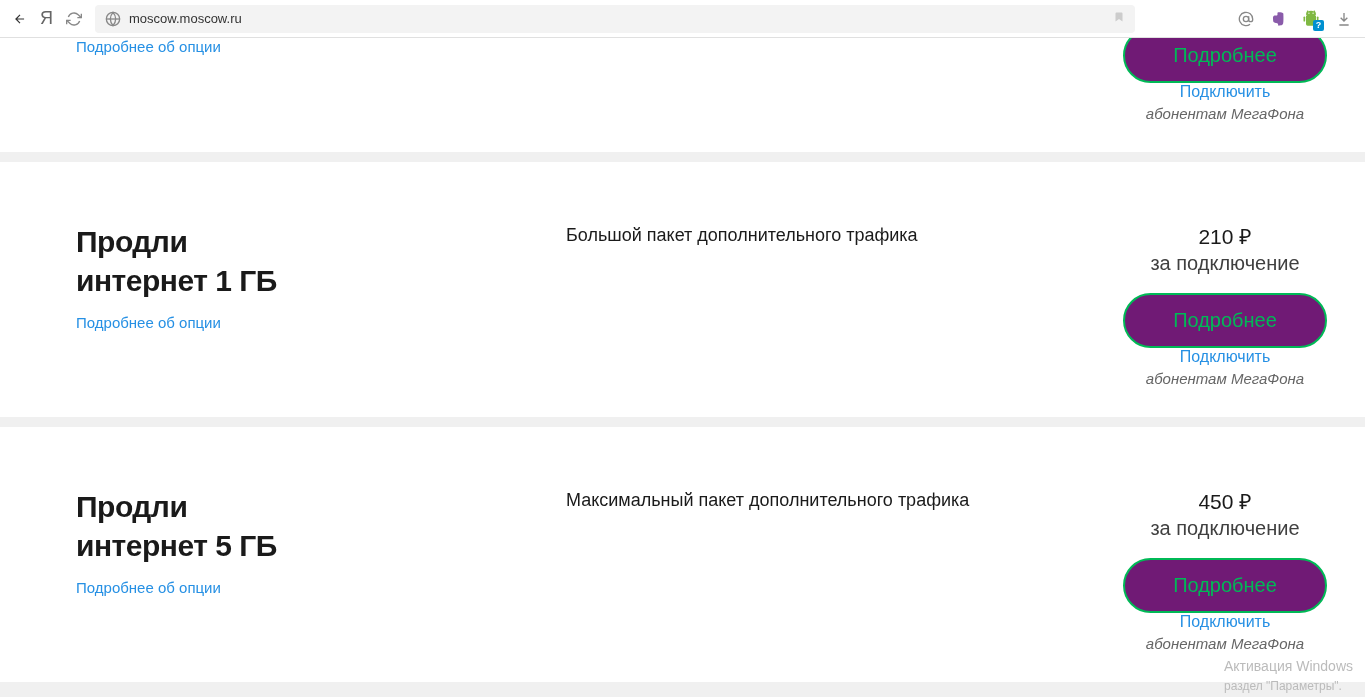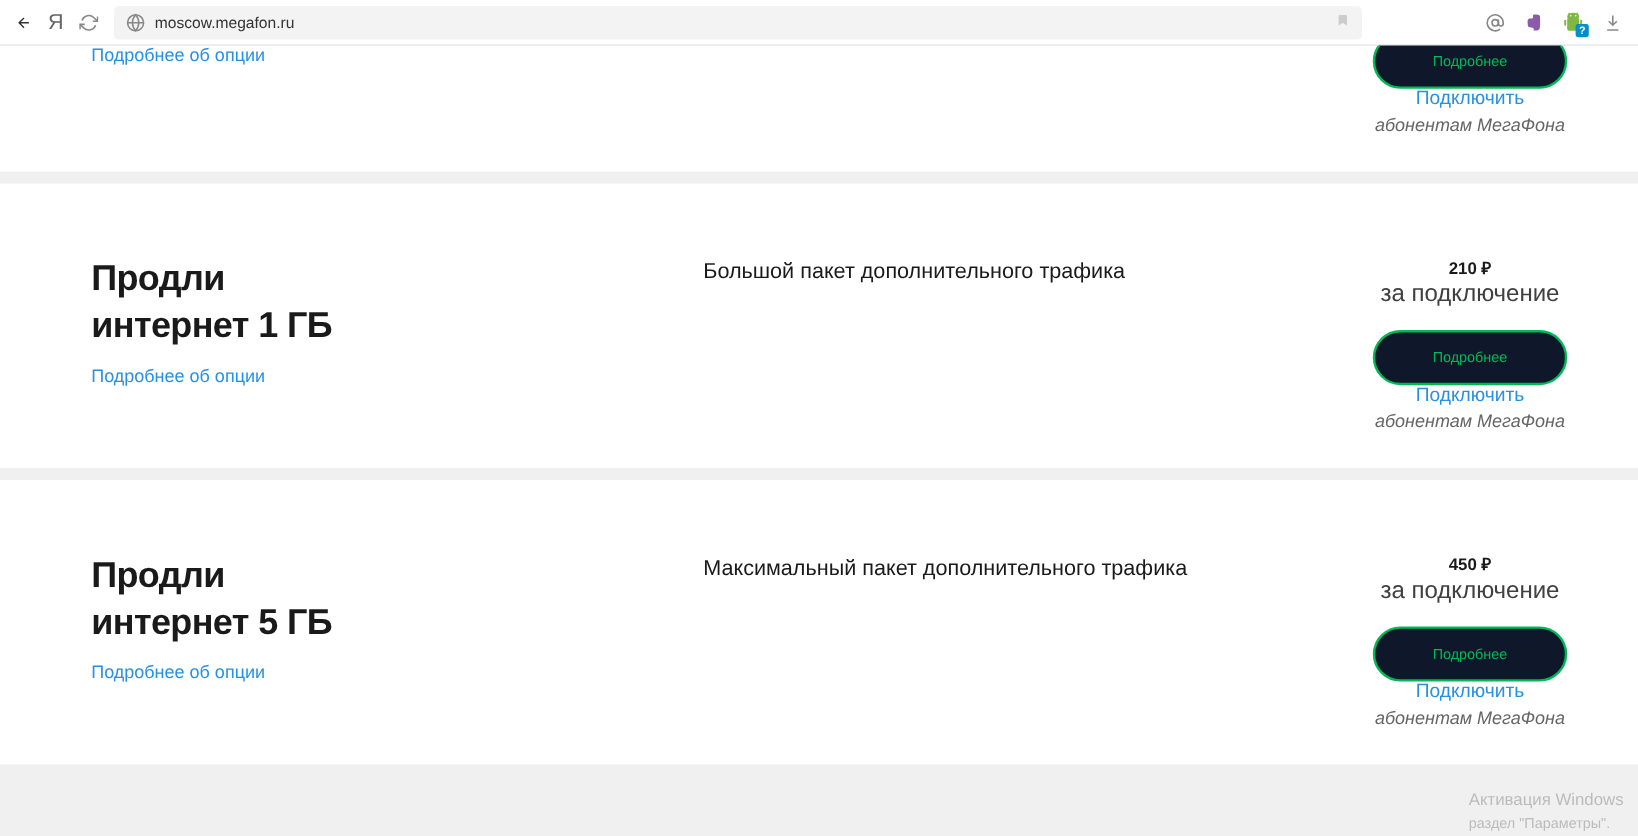--- a/index.html
+++ b/index.html
@@ -23,31 +23,31 @@
 .toolbar-icon.ev{color:#8a5baa;}
 .toolbar-icon.ev svg{fill:#8a5baa; stroke:none;}
 .android-icon{ position:relative; width:20px; height:20px;}
 .android-icon svg{width:20px; height:20px;}
 .badge{position:absolute; bottom:-2px; right:-3px; background:#0090d0; color:#fff; font-size:9px; width:11px; height:11px; border-radius:2px; display:flex; align-items:center; justify-content:center; font-weight:bold;}
 
 
 .content { padding: 0; background: #f0f0f0; height: calc(697px - 38px); overflow: hidden; }
 .card { background: #fff; margin: 0 0 10px 0; }
 .card-inner { display: flex; padding: 0 0 30px 76px; }
-.card.full .card-inner { padding-top: 60px; padding-bottom: 30px; gap: 20px; }
+.card.full .card-inner { padding-top: 60px; padding-bottom: 30px; }
 .col-left { width: 490px; flex-shrink: 0; }
 .col-mid { flex: 1; padding-right: 20px; }
 .col-right { width: 250px; text-align: center; padding-right: 30px; flex-shrink:0;}
 
 .tariff-title { font-size: 30px; font-weight: 700; color: #1a1a1a; line-height: 1.3; letter-spacing:-0.5px;}
 .more-link { color: #2690e4; font-size: 15px; margin-top: 14px; display: inline-block; cursor: pointer; }
 .desc { font-size: 18px; color: #1a1a1a; line-height: 1.5; }
-.price { font-size: 14px; color: #1a1a1a; font-weight: 700; }
+.price { font-size: 21px; color: #1a1a1a; font-weight: 400; }
 .price-sub { font-size: 20px; color: #404040; margin-top: 2px; }
-.btn-details { display: inline-block; border: 2px solid #00b956; color: #00b956; background: #0f172a; border-radius: 50px; padding: 14px 48px; font-size: 12px; font-weight: 500; margin-top: 18px; cursor: pointer; }
+.btn-details { display: inline-block; border: 2px solid #00b956; color: #00b956; background: #701a75; border-radius: 50px; padding: 14px 48px; font-size: 20px; font-weight: 500; margin-top: 18px; cursor: pointer; }
 .connect-link { color: #2690e4; font-size: 16px; cursor: pointer; }
 .connect-sub { color: #666; font-size: 15px; margin-top: 4px; font-style: italic; }
 
 .card.partial .card-inner{ padding-top:0; }
 .card.partial .more-link{ margin-top:0;}
 
 .watermark{ position:absolute; right:12px; bottom:2px; font-size:12px; color:#bbb; text-align:left; line-height:1.5; z-index:10;}
 .watermark .wt{font-size:14px; color:#bbb;}
 </style>
 </head>
@@ -67,21 +67,21 @@
       </svg>
   </div>
   <div class="url-box">
     <span class="globe-icon">
       <svg viewBox="0 0 24 24" fill="none" stroke="currentColor" stroke-width="2">
           <circle cx="12" cy="12" r="10"></circle>
           <line x1="2" y1="12" x2="22" y2="12"></line>
           <path d="M12 2a15.3 15.3 0 014 10 15.3 15.3 0 01-4 10 15.3 15.3 0 01-4-10 15.3 15.3 0 014-10z"></path>
         </svg>
     </span>
-    <span class="url-text">moscow.megafon.ru</span>
+    <span class="url-text">moscow.moscow.ru</span>
     <span class="bookmark">
       <svg width="12" height="14" viewBox="0 0 24 24" fill="#ccc">
           <path d="M19 21l-7-5-7 5V5a2 2 0 012-2h10a2 2 0 012 2z"></path>
         </svg>
     </span>
   </div>
   <div class="toolbar-right">
     <div class="toolbar-icon">
       <svg viewBox="0 0 24 24" fill="none" stroke="currentColor" stroke-width="2">
           <circle cx="12" cy="12" r="4"></circle>

